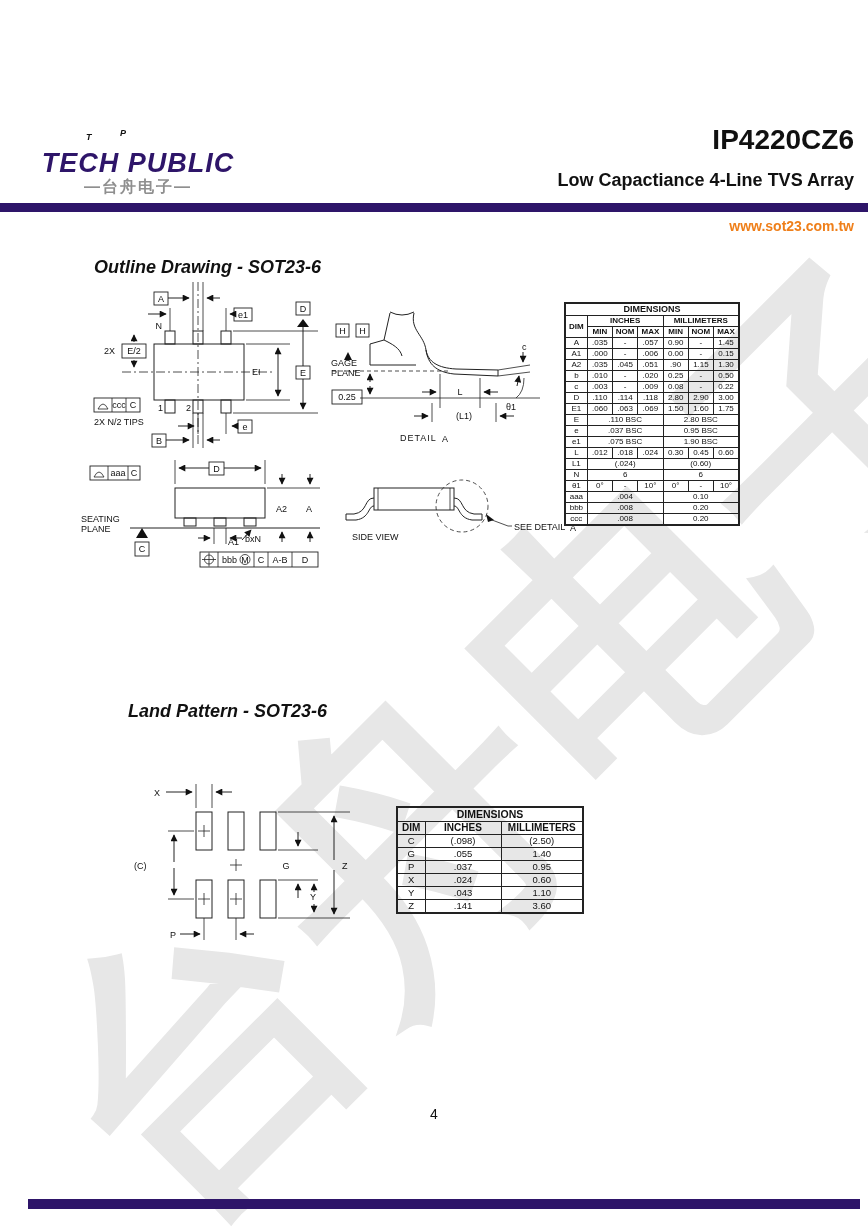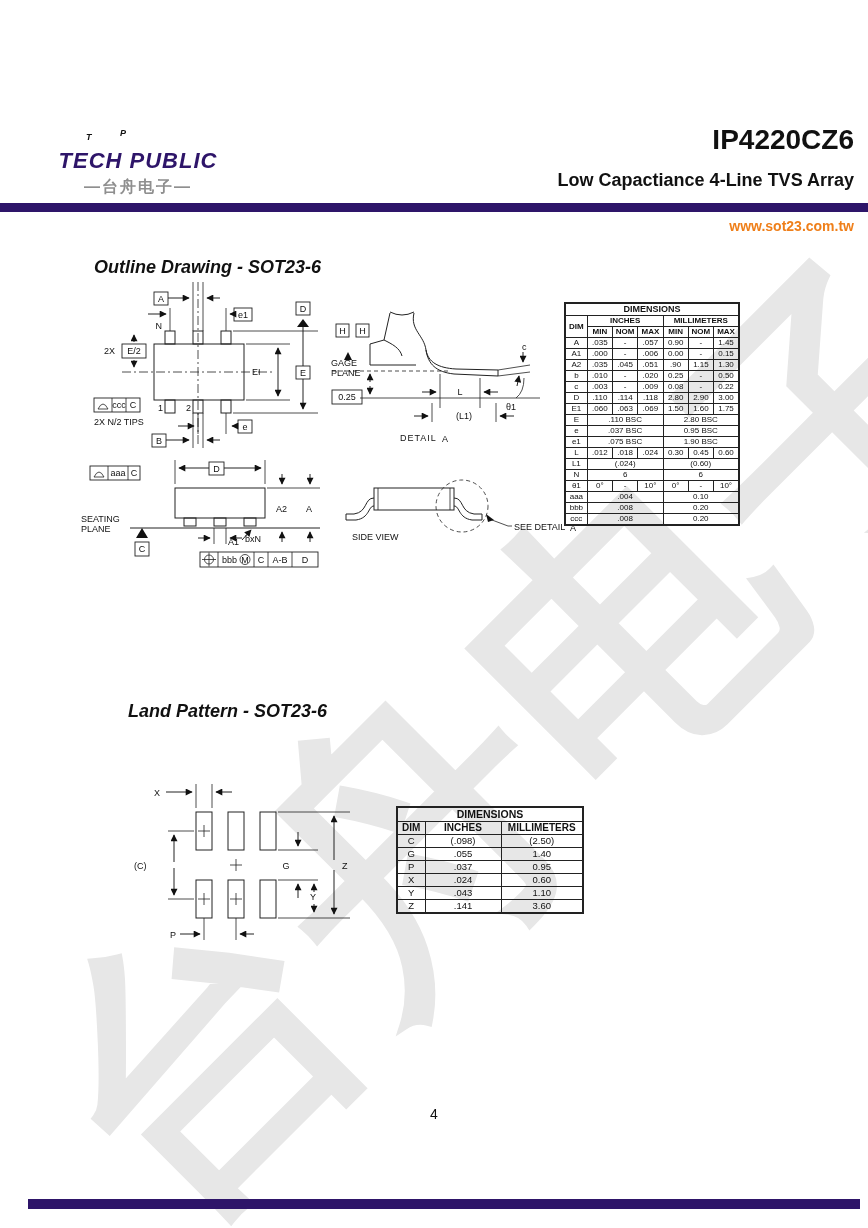--- a/index.html
+++ b/index.html
@@ -4,21 +4,21 @@
 <style>
   html,body{margin:0;padding:0;background:#f2f2f2;}
   .page{position:relative;width:868px;height:1228px;margin:0 auto;background:#fff;overflow:hidden;
         font-family:"Liberation Sans",sans-serif;color:#111;}
   .layer{position:absolute;z-index:1;}
   
   .watermark{position:absolute;left:-40px;top:1020px;font-size:295px;font-weight:bold;
              color:#e7e7e7;transform:rotate(-45deg);transform-origin:0 0;white-space:nowrap;
              z-index:0;letter-spacing:6px;user-select:none;}
   
-  .company{left:38px;top:148px;width:200px;text-align:center;font-size:22px;font-style:italic;
+  .company{left:38px;top:148px;width:200px;text-align:center;font-size:27px;font-style:italic;
            font-weight:bold;color:var(--purple);letter-spacing:1px;}
   .company-cn{left:38px;top:177px;width:200px;text-align:center;font-size:16px;font-weight:bold;
               color:#8f8f8f;letter-spacing:2px;}
   .part-number{right:14px;top:124px;font-size:28px;font-weight:bold;}
   .subtitle{right:14px;top:170px;font-size:18px;font-weight:bold;}
   .header-bar{left:0;top:203px;width:868px;height:9px;background:var(--purple);}
   .website{right:14px;top:218px;font-size:14px;font-weight:bold;color:var(--orange);}
   .section-title{font-size:18px;font-weight:bold;font-style:italic;}
   .outline-title{left:94px;top:257px;}
   .land-title{left:128px;top:701px;}

